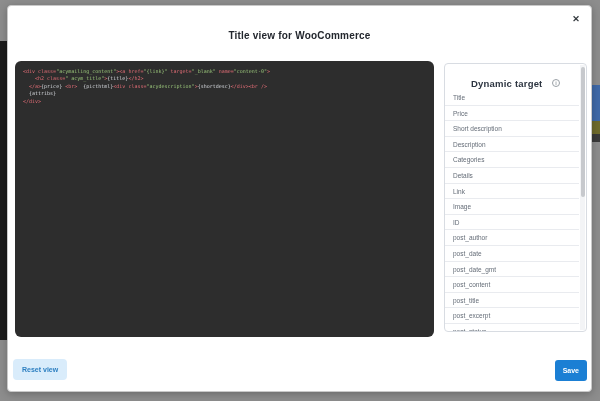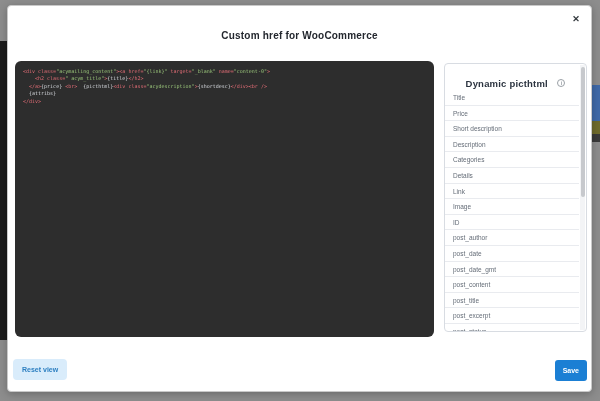--- a/index.html
+++ b/index.html
@@ -53,28 +53,28 @@
 </head>
 <body>
 
 <div class="page">
   <div class="bd-left-dark"></div>
   <div class="bd-right-blue"></div>
   <div class="bd-right-olive"></div>
   <div class="bd-right-dark"></div>
 
   <div class="modal">
-    <div class="modal-title">Custom href for WooCommerce</div>
+    <div class="modal-title">Title view for WooCommerce</div>
     <div class="close-btn">✕</div>
 
     <div class="editor" id="editor"><div><span class="c-tag">&lt;div </span><span class="c-tag">class=</span><span class="c-str">"acymailing_content"</span><span class="c-tag">&gt;&lt;a </span><span class="c-tag">href=</span><span class="c-str">"{link}"</span><span class="c-tag"> target=</span><span class="c-str">"_blank"</span><span class="c-tag"> name=</span><span class="c-str">"content-0"</span><span class="c-tag">&gt;</span></div><div><span class="c-txt">    </span><span class="c-tag">&lt;h2 </span><span class="c-tag">class=</span><span class="c-str">" acym_title"</span><span class="c-tag">&gt;</span><span class="c-txt">{title}</span><span class="c-tag">&lt;/h2&gt;</span></div><div><span class="c-txt">  </span><span class="c-tag">&lt;/a&gt;</span><span class="c-txt">{price} </span><span class="c-tag">&lt;br&gt;</span><span class="c-txt">  {picthtml}</span><span class="c-tag">&lt;div </span><span class="c-tag">class=</span><span class="c-str">"acydescription"</span><span class="c-tag">&gt;</span><span class="c-txt">{shortdesc}</span><span class="c-tag">&lt;/div&gt;</span><span class="c-tag">&lt;br /&gt;</span></div><div><span class="c-txt">  {attribs}</span></div><div><span class="c-tag">&lt;/div&gt;</span></div></div>
 
     <div class="sidebar-card">
       <div class="sidebar-head">
-        <span class="sidebar-title">Dynamic picthtml</span>
+        <span class="sidebar-title">Dynamic target</span>
         <span class="info-icon">i</span>
       </div>
       <div class="dc-list" id="dc-list">
           <div class="dc-item">Title</div>
           <div class="dc-item">Price</div>
           <div class="dc-item">Short description</div>
           <div class="dc-item">Description</div>
           <div class="dc-item">Categories</div>
           <div class="dc-item">Details</div>
           <div class="dc-item">Link</div>

